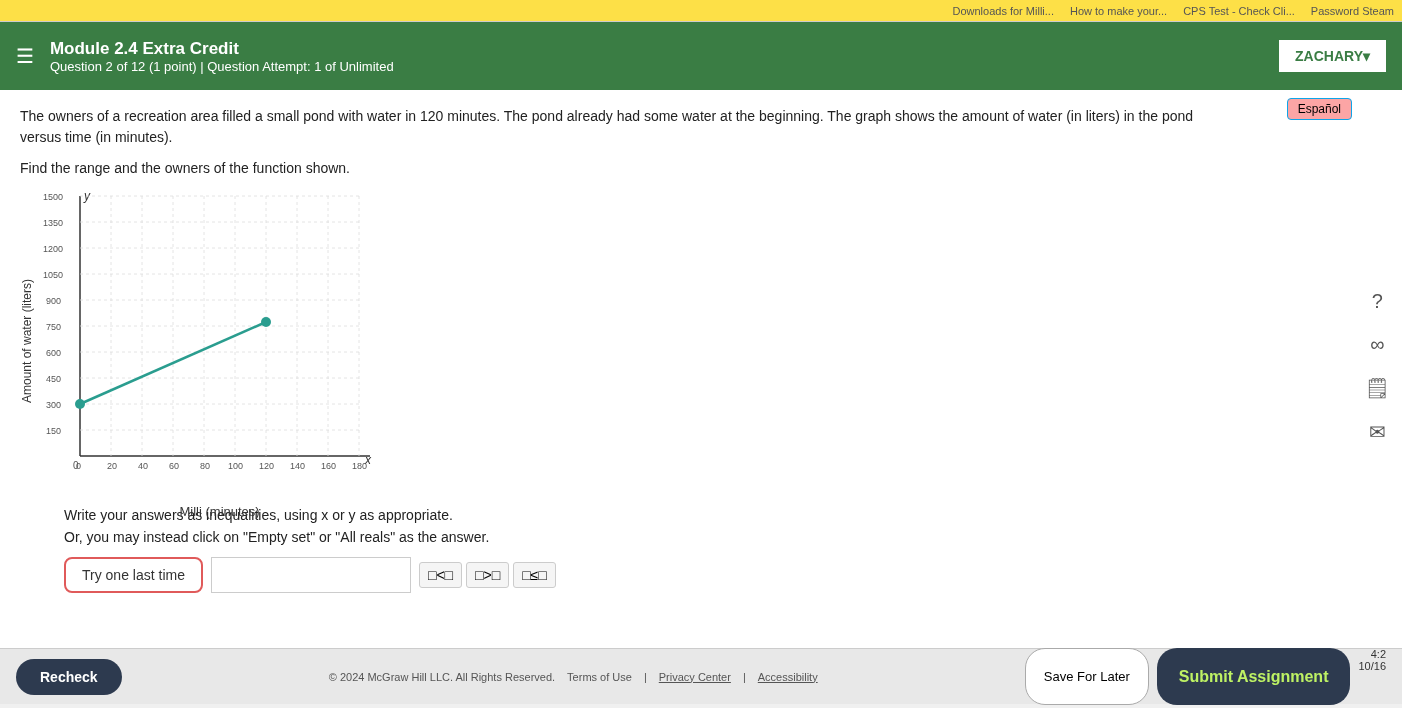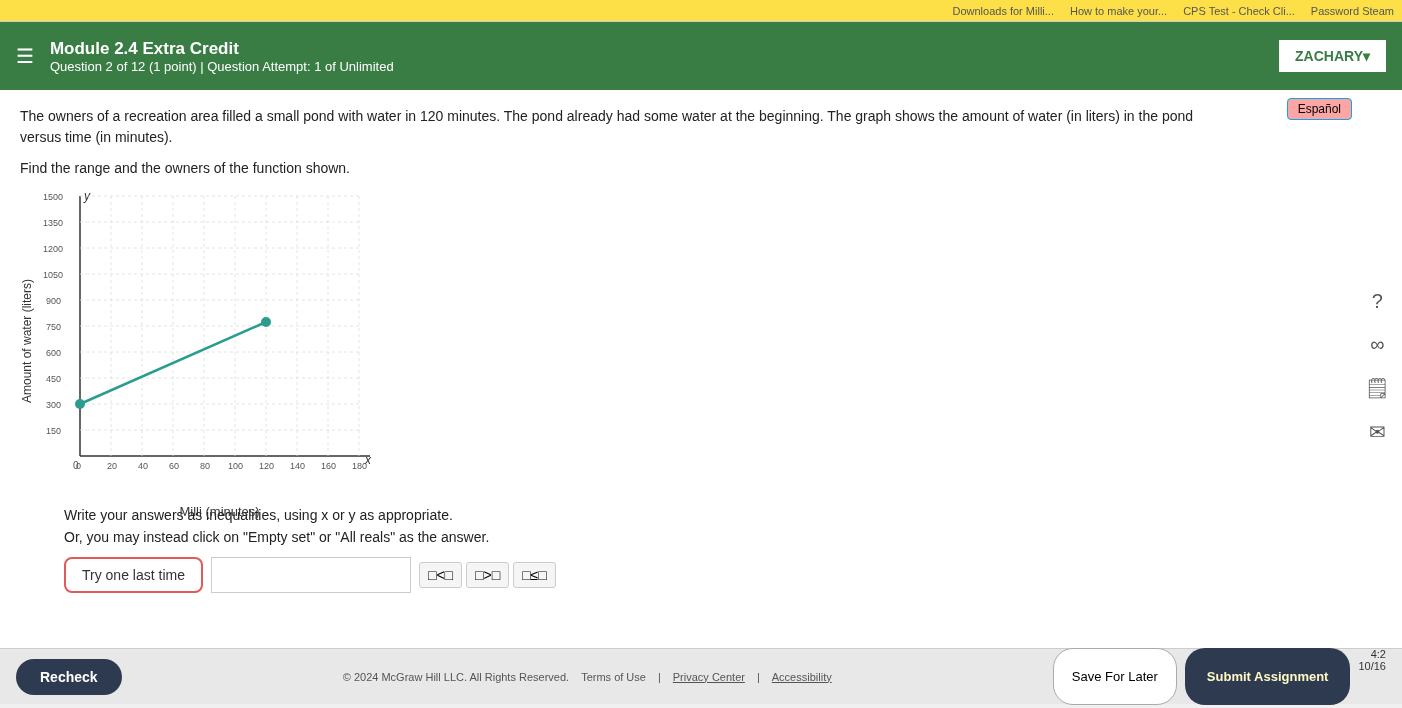--- a/index.html
+++ b/index.html
@@ -219,24 +219,24 @@
       border: 1px solid #aaa;
       background: white;
       padding: 20px 18px;
       font-size: 13px;
       border-radius: 20px;
       cursor: pointer;
     }
 
     .submit-btn {
       background: #2d3a4f;
-      color: #fef9c3;
+      color: #bef264;
       border: none;
       padding: 10px 22px;
-      font-size: 13px;
+      font-size: 16px;
       border-radius: 20px;
       cursor: pointer;
       font-weight: bold;
     }
 
     .time-display {
       font-size: 11px;
       color: #333;
       text-align: right;
     }

